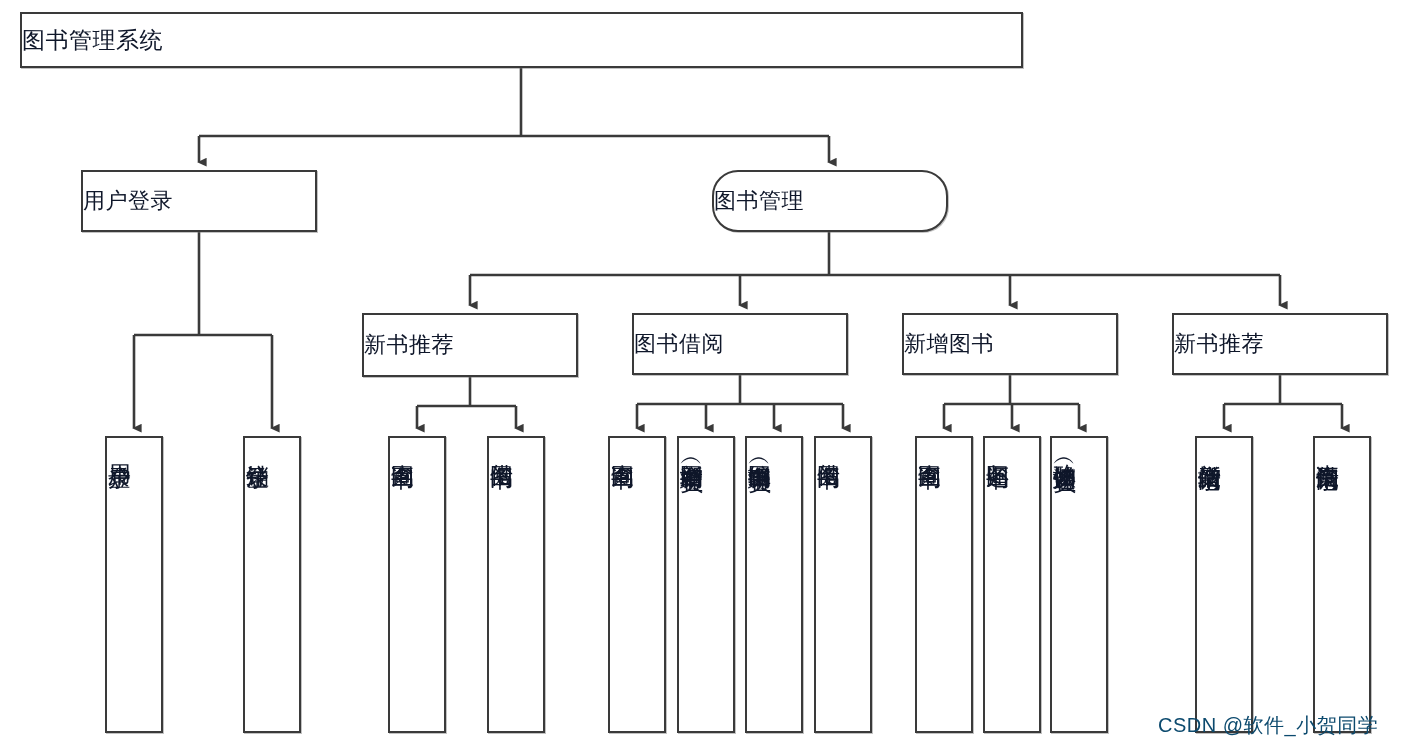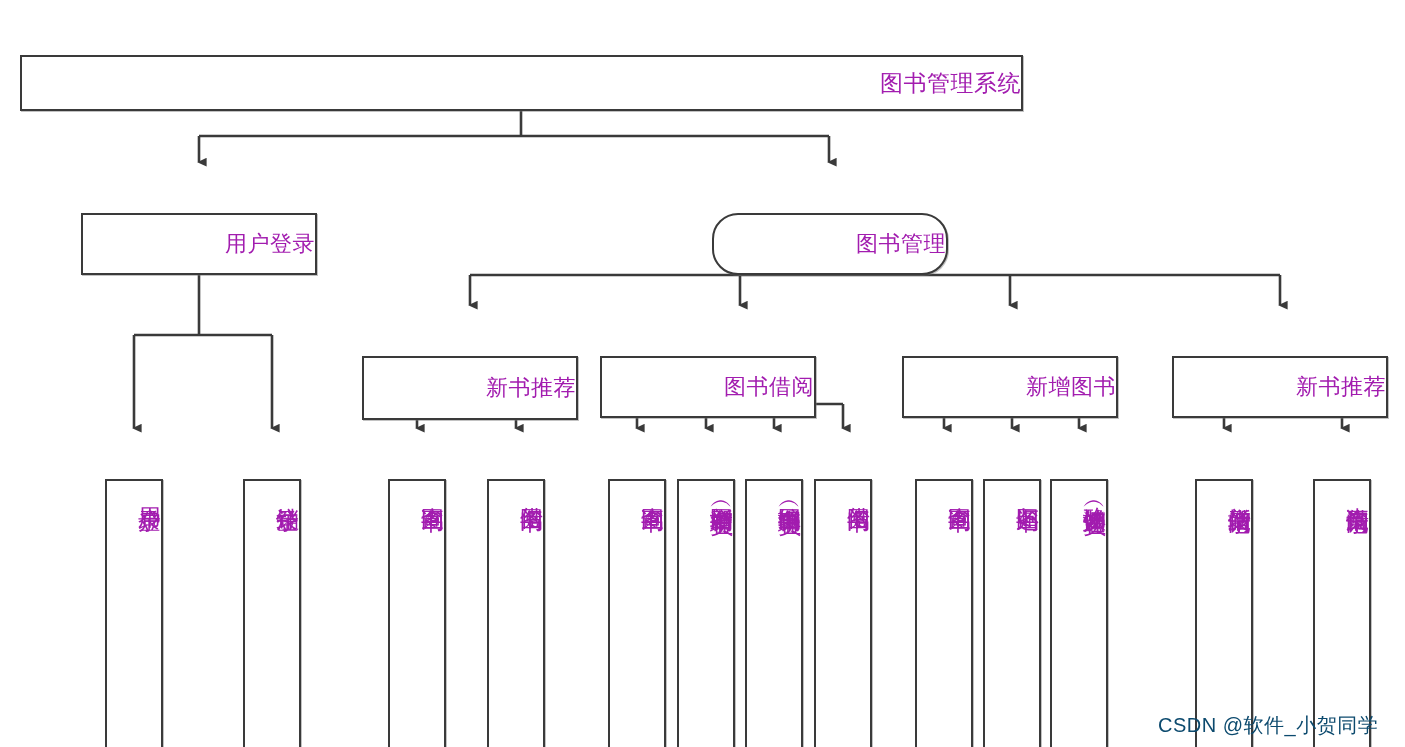--- a/index.html
+++ b/index.html
@@ -24,24 +24,23 @@
     height: 747px;
     pointer-events: none;
   }
   .node {
     position: absolute;
     box-sizing: border-box;
     border: 2.4px solid #3a3a3a;
     background: #ffffff;
     display: flex;
     align-items: center;
-    justify-content: flex-end;
-    color: #a21caf;
+    justify-content: flex-start;
+    color: #0f172a;
     box-shadow: 1px 1px 0 rgba(120,120,120,0.45);
-    margin-top: 43px;
   }
   .node .lbl {
     display: block;
     text-align: center;
     line-height: 1.08;
     letter-spacing: 0.5px;
   }
   .node.horiz .lbl {
     font-size: 22px;
   }
@@ -130,21 +129,21 @@
   <div class="node horiz" style="left:81px; top:170px; width:236px; height:62px;">
     <span class="lbl">用户登录</span>
   </div>
   <div class="node horiz" style="left:712px; top:170px; width:236px; height:62px;border-radius:26px;">
     <span class="lbl">图书管理</span>
   </div>
 
   <div class="node horiz" style="left:362px; top:313px; width:216px; height:64px;">
     <span class="lbl">新书推荐</span>
   </div>
-  <div class="node horiz" style="left:600px; top:313px; width:216px; height:62px;">
+  <div class="node horiz" style="left:632px; top:313px; width:216px; height:62px;">
     <span class="lbl">图书借阅</span>
   </div>
   <div class="node horiz" style="left:902px; top:313px; width:216px; height:62px;">
     <span class="lbl">新增图书</span>
   </div>
   <div class="node horiz" style="left:1172px; top:313px; width:216px; height:62px;">
     <span class="lbl">新书推荐</span>
   </div>
 
   <div class="node vert" style="left:105px; top:436px; width:58px; height:297px;">

